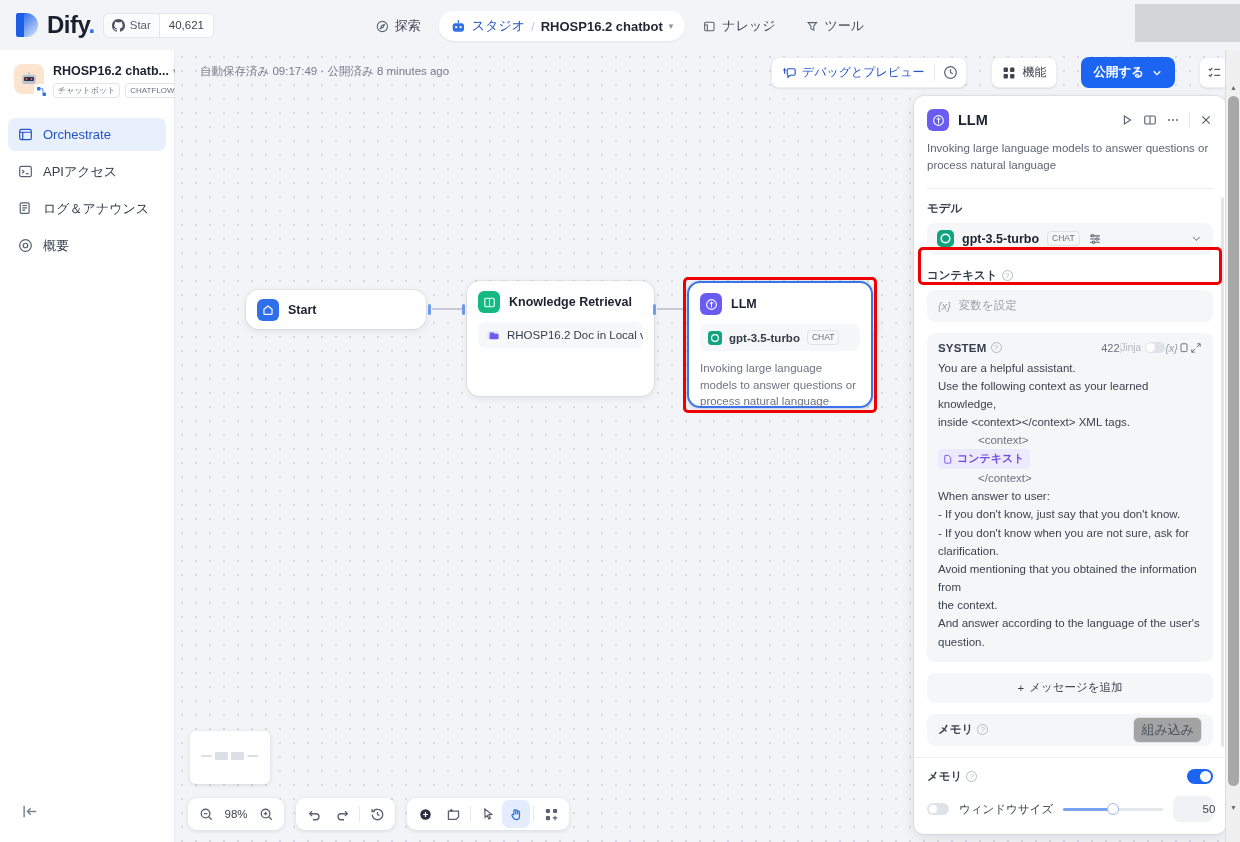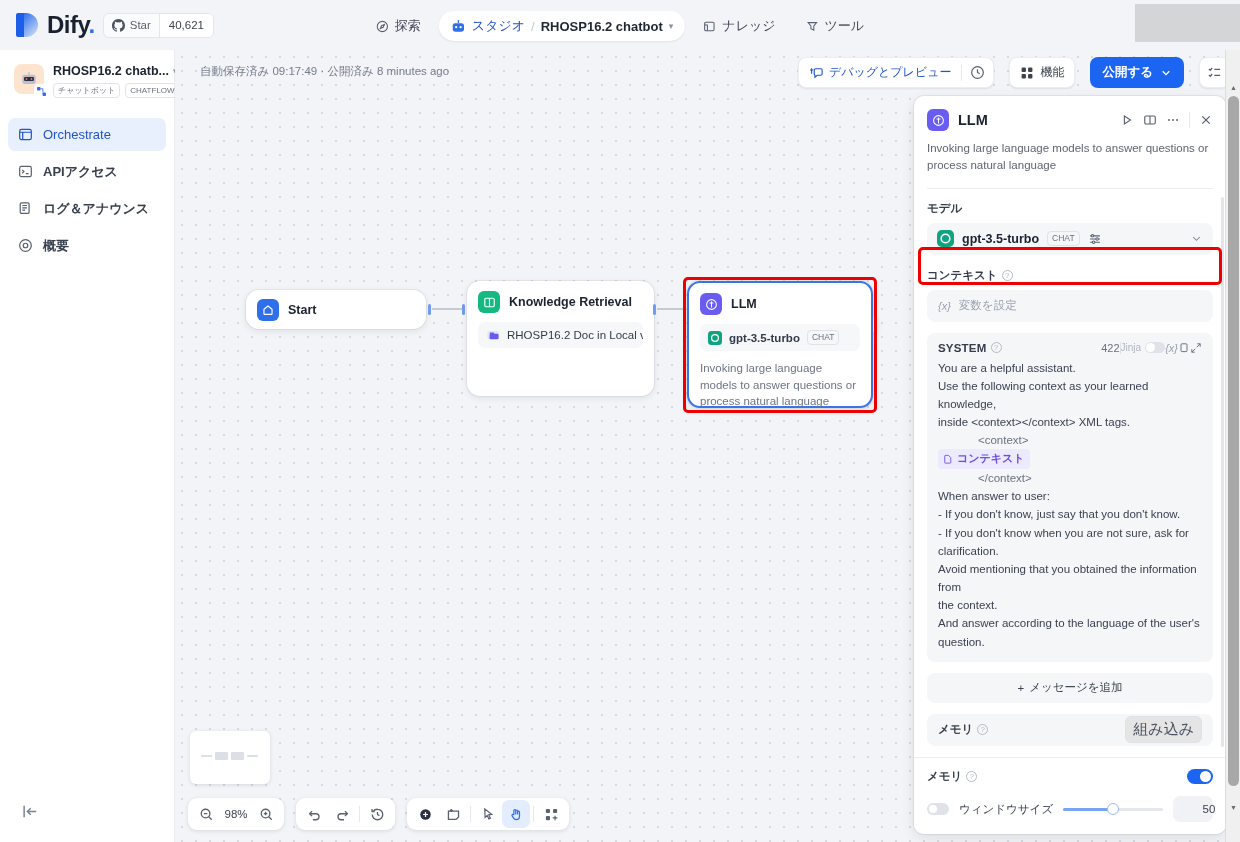--- a/index.html
+++ b/index.html
@@ -91,21 +91,21 @@
   .tag-row { display: flex; gap: 5px; margin-top: 5px; }
   .tag {
     border: 1px solid #e1e4ea; border-radius: 4px; font-size: 8px;
     color: #6a7180; padding: 2px 4px; line-height: 1; white-space: nowrap;
     display: flex; align-items: center; height: 15px;
   }
   .nav-list { margin-top: 16px; padding: 0 8px; }
   .nav-row {
     display: flex; align-items: center; gap: 10px;
     height: 33px; padding: 0 10px; border-radius: 7px;
-    font-size: 13px; color: #39404e; cursor: pointer; margin-bottom: 4px; font-weight: bold;
+    font-size: 13px; color: #39404e; cursor: pointer; margin-bottom: 4px;
   }
   .nav-row.active { background: #e9f0fd; color: #2354c7; font-weight: 500; }
   .nav-row svg { flex: 0 0 auto; }
 
   .collapse-btn {
     position: absolute; left: 22px; bottom: 18px; cursor: pointer;
   }
 
   
   .canvas {
@@ -113,21 +113,21 @@
     background-color: #f2f4f7;
     background-image: radial-gradient(#d5d9e2 1px, transparent 1px);
     background-size: 14px 14px;
   }
   .canvas-toolbar-text {
     position: absolute; left: 25px; top: 14px;
     font-size: 11.5px; color: #757c8b;
   }
   .canvas-actions {
     position: absolute; right: 10px; top: 7px;
-    display: flex; align-items: center; gap: 15px;
+    display: flex; align-items: center; gap: 24px;
   }
   .btn-group {
     display: flex; align-items: center; background: #fff; border-radius: 8px;
     box-shadow: 0 1px 2px rgba(16,24,40,.09); height: 31px;
     border: 1px solid #ebedf2;
   }
   .btn-flat {
     display: flex; align-items: center; gap: 6px; padding: 0 10px; height: 100%;
     font-size: 12px; color: #2354c7; cursor: pointer; white-space: nowrap;
   }
@@ -278,22 +278,22 @@
   .add-msg {
     margin-top: 11px; height: 30px; background: #f5f6f8; border-radius: 8px;
     display: flex; align-items: center; justify-content: center;
     font-size: 11.5px; color: #3c434f; cursor: pointer; gap: 5px;
   }
   .mem-row {
     margin-top: 11px; height: 32px; background: #f5f6f8; border-radius: 8px;
     display: flex; align-items: center; padding: 0 11px;
   }
   .chip-outline {
-    border: 1px solid #dfe2e8; background: #e5e5e5; border-radius: 6px;
-    font-size: 15px; color: #4a5160; padding: 3px 7px; margin-left: auto;
+    border: 1px solid #dfe2e8; background: #a3a3a3; border-radius: 6px;
+    font-size: 13px; color: #4a5160; padding: 3px 7px; margin-left: auto;
   }
   .user-box {
     margin-top: 11px; background: #f5f6f8; border-radius: 8px;
     padding: 9px 11px; height: 66px;
   }
   .sys-pill {
     display: inline-flex; align-items: center; gap: 3px;
     background: #eef1f6; border-radius: 4px; padding: 1px 5px;
     font-size: 10.5px; color: #4a5160; margin-top: 5px;
   }

